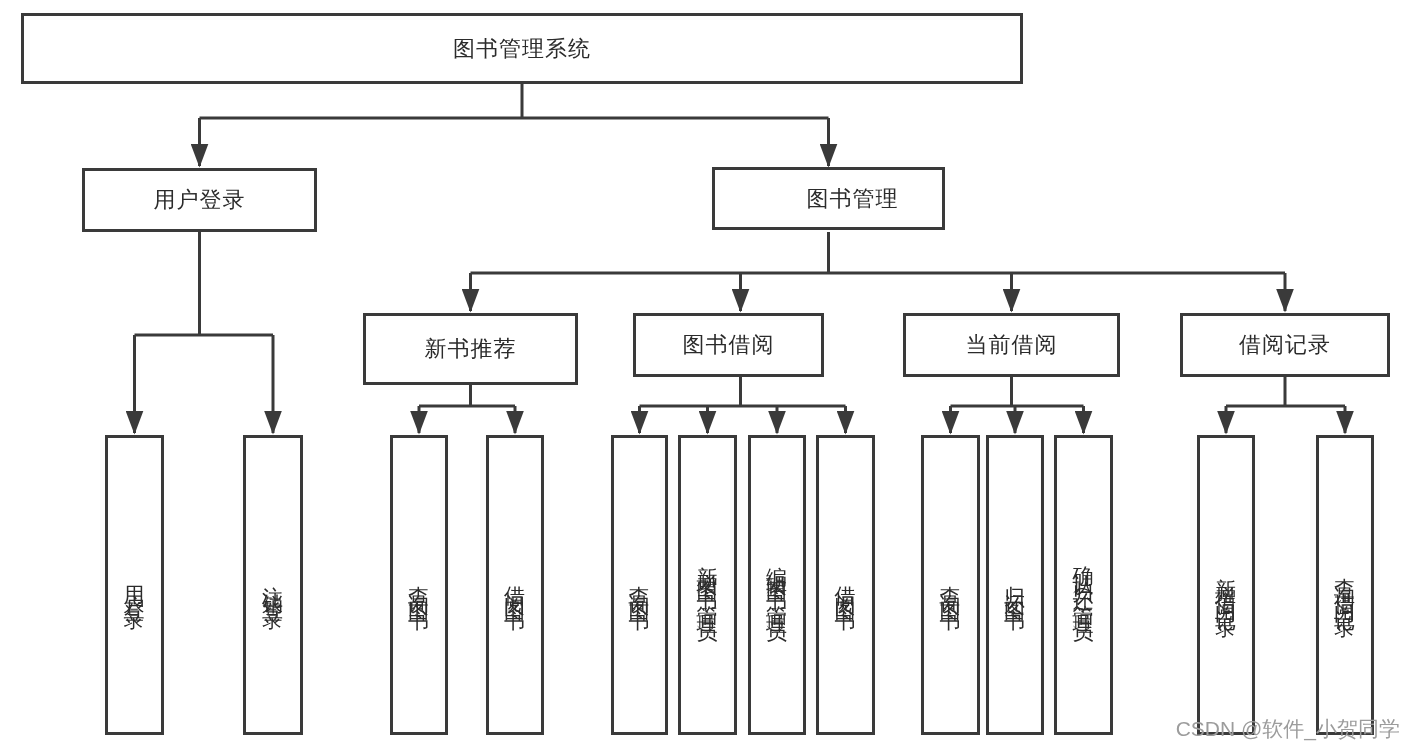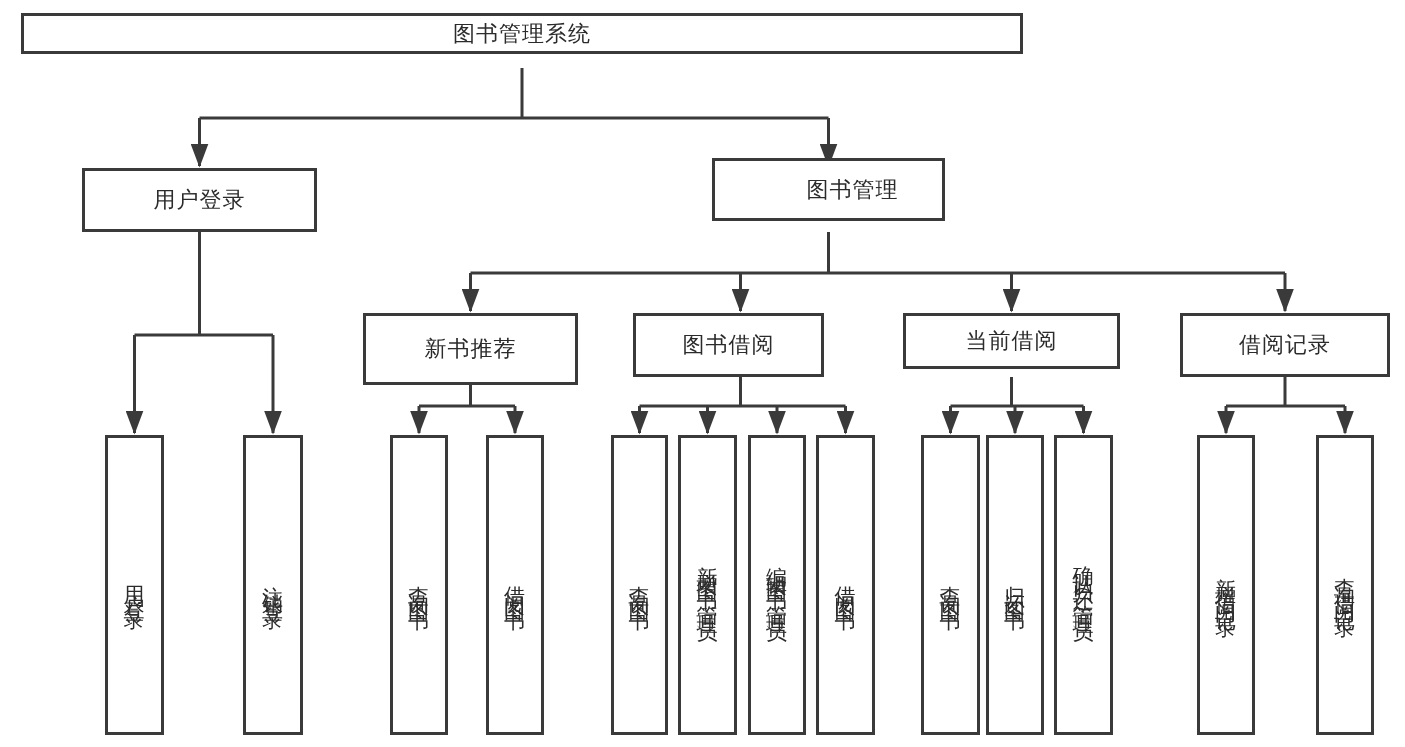--- a/index.html
+++ b/index.html
@@ -97,38 +97,38 @@
     <path class="edge" d="M1011.5,377 V406 M950.5,406 H1083.5"></path>
     <line class="edge" x1="950.5" y1="406" x2="950.5" y2="433" marker-end="url(#arw)"></line>
     <line class="edge" x1="1015" y1="406" x2="1015" y2="433" marker-end="url(#arw)"></line>
     <line class="edge" x1="1083.5" y1="406" x2="1083.5" y2="433" marker-end="url(#arw)"></line>
 
     <path class="edge" d="M1285,377 V406 M1226,406 H1345"></path>
     <line class="edge" x1="1226" y1="406" x2="1226" y2="433" marker-end="url(#arw)"></line>
     <line class="edge" x1="1345" y1="406" x2="1345" y2="433" marker-end="url(#arw)"></line>
   </svg>
 
-  <div class="box root" style="left:21px;top:13px;width:1002px;height:41px;">
+  <div class="box root" style="left:21px;top:13px;width:1002px;height:71px;">
     <span>图书管理系统</span>
   </div>
 
   <div class="box" style="left:82px;top:168px;width:235px;height:64px;">
     <span>用户登录</span>
   </div>
-  <div class="box" style="left:712px;top:158px;width:233px;height:63px;padding-left:48px;">
+  <div class="box" style="left:712px;top:167px;width:233px;height:63px;padding-left:48px;">
     <span>图书管理</span>
   </div>
 
   <div class="box" style="left:363px;top:313px;width:215px;height:72px;">
     <span>新书推荐</span>
   </div>
   <div class="box" style="left:633px;top:313px;width:191px;height:64px;">
     <span>图书借阅</span>
   </div>
-  <div class="box" style="left:903px;top:313px;width:217px;height:56px;">
+  <div class="box" style="left:903px;top:313px;width:217px;height:64px;">
     <span>当前借阅</span>
   </div>
   <div class="box" style="left:1180px;top:313px;width:210px;height:64px;">
     <span>借阅记录</span>
   </div>
 
   <div class="vbox" style="left:105px;top:435px;width:59px;height:300px;">
     <span class="vtext">用户登录</span>
   </div>
   <div class="vbox" style="left:243px;top:435px;width:60px;height:300px;">
@@ -165,14 +165,15 @@
     <span class="vtext">确认归还（管理员）</span>
   </div>
 
   <div class="vbox" style="left:1197px;top:435px;width:58px;height:300px;">
     <span class="vtext">新增借阅记录</span>
   </div>
   <div class="vbox" style="left:1316px;top:435px;width:58px;height:300px;">
     <span class="vtext">查询借阅记录</span>
   </div>
 
+  <div class="watermark">CSDN @软件_小贺同学</div>
 
 </div>
 
 </body></html>

